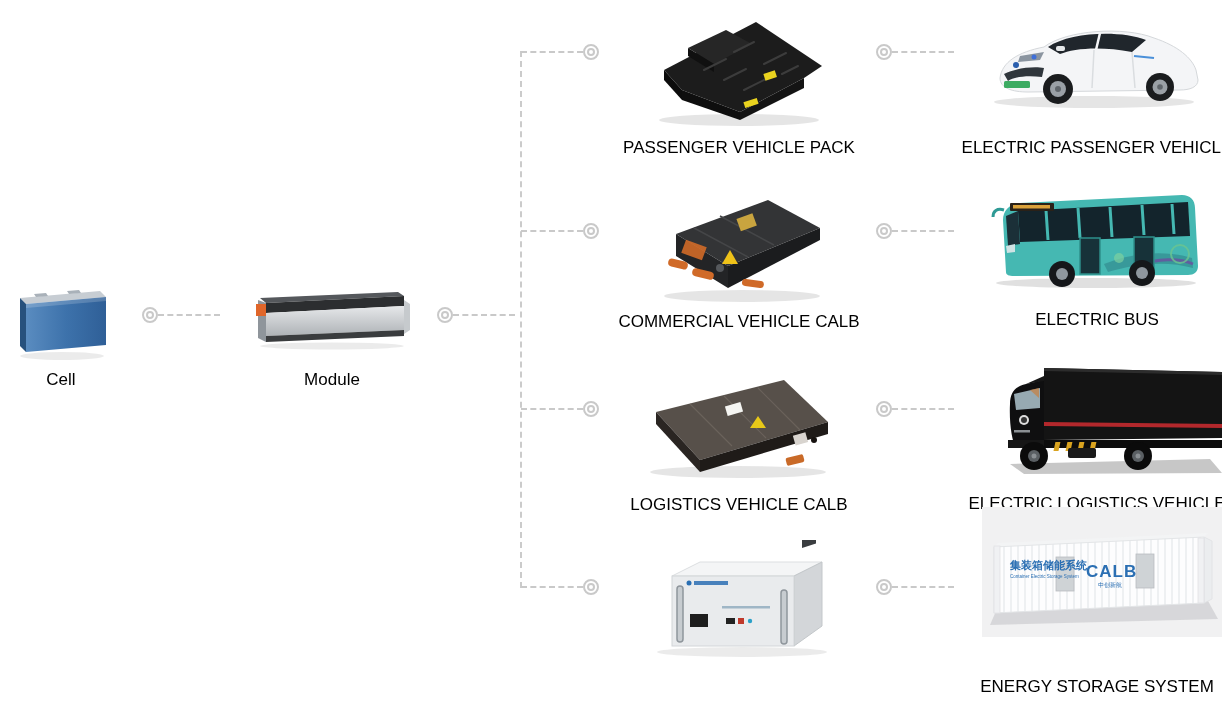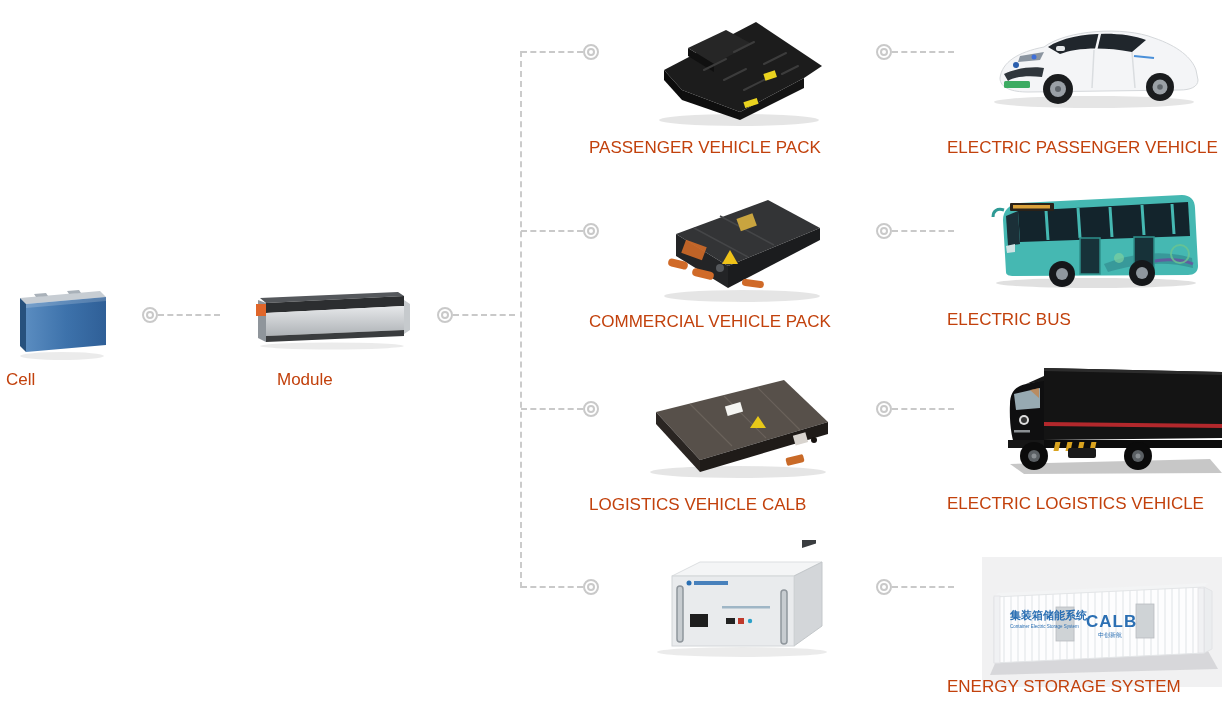--- a/index.html
+++ b/index.html
@@ -5,21 +5,21 @@
   html,body{margin:0;padding:0;}
   body{
     width:1222px;height:705px;overflow:hidden;position:relative;
     background:#ffffff;
     font-family:"Liberation Sans","DejaVu Sans",sans-serif;
   }
   .canvas{position:absolute;inset:0;}
   .fig{position:absolute;margin:0;padding:0;}
   .fig svg{display:block;width:100%;height:100%;}
   .caption{
-    position:absolute;color:#c2410c;
+    position:absolute;text-align:center;color:#000000;
     font-size:17px;line-height:22px;white-space:nowrap;
   }
   .connector{position:absolute;display:flex;align-items:center;height:16px;}
   .ring{
     width:12px;height:12px;border:2px solid #c9c9c9;border-radius:50%;
     display:flex;align-items:center;justify-content:center;flex:0 0 auto;box-sizing:content-box;
   }
   .ring::after{
     content:'';width:4px;height:4px;border:2px solid #c9c9c9;border-radius:50%;
   }
@@ -126,21 +126,21 @@
       <path d="M70,28 l54,29 M44,40 l54,29" stroke="#454648" stroke-width="1.5" fill="none"></path>
       <rect x="88" y="28" width="17" height="13" fill="#c9a43f" transform="rotate(-20 96 34)"></rect>
       <rect x="33" y="55" width="22" height="14" fill="#d06a28" transform="rotate(20 44 62)" opacity="0.9"></rect>
       <polygon points="80,62 88,76 72,76" fill="#efc219"></polygon>
       <rect x="18" y="72" width="20" height="8" rx="4" fill="#d06a28" transform="rotate(14 28 76)"></rect>
       <rect x="42" y="82" width="22" height="8" rx="4" fill="#d06a28" transform="rotate(14 53 86)"></rect>
       <rect x="92" y="92" width="22" height="7" rx="3.5" fill="#d06a28" transform="rotate(8 103 95)"></rect>
       <circle cx="70" cy="80" r="4" fill="#55585c"></circle>
     </svg>
   </figure>
-  <div class="caption" style="left:589px;top:311px;width:300px;">COMMERCIAL VEHICLE PACK</div>
+  <div class="caption" style="left:589px;top:311px;width:300px;">COMMERCIAL VEHICLE CALB</div>
 
   <figure class="fig" style="left:638px;top:360px;width:200px;height:122px;">
     <svg viewBox="0 0 200 122">
       <ellipse cx="100" cy="112" rx="88" ry="6" fill="#000" opacity="0.10"></ellipse>
       <polygon points="18,52 146,20 190,62 62,100" fill="#57504a"></polygon>
       <polygon points="18,52 62,100 62,112 18,64" fill="#2a2522"></polygon>
       <polygon points="62,100 190,62 190,74 62,112" fill="#1f1b18"></polygon>
       <path d="M52,44 l42,42 M86,36 l42,42 M120,28 l42,42" stroke="#6a625b" stroke-width="1.2" fill="none"></path>
       <rect x="88" y="44" width="16" height="10" fill="#f5f5f2" transform="rotate(-16 96 49)"></rect>
       <polygon points="120,56 128,68 112,68" fill="#e8c818"></polygon>
@@ -261,21 +261,21 @@
       <circle cx="34" cy="92" r="14" fill="#0b0b0b"></circle>
         <circle cx="34" cy="92" r="6" fill="#5a5f63"></circle>
         <circle cx="34" cy="92" r="2.5" fill="#8a8f93"></circle>
       <circle cx="138" cy="92" r="14" fill="#0b0b0b"></circle>
         <circle cx="138" cy="92" r="6" fill="#5a5f63"></circle>
         <circle cx="138" cy="92" r="2.5" fill="#8a8f93"></circle>
     </svg>
   </figure>
   <div class="caption" style="left:947px;top:493px;width:300px;">ELECTRIC LOGISTICS VEHICLE</div>
 
-  <figure class="fig photo" style="left:982px;top:557px;width:240px;height:130px;">
+  <figure class="fig photo" style="left:982px;top:507px;width:240px;height:130px;">
     <svg viewBox="0 0 240 130">
       <defs>
         <pattern id="corr" width="7" height="10" patternUnits="userSpaceOnUse">
           <rect width="7" height="10" fill="#fdfdfe"></rect>
           <rect width="2" height="10" fill="#eef0f2"></rect>
         </pattern>
       </defs>
       <polygon points="14,104 226,94 236,112 8,118" fill="#c9cacc" opacity="0.65"></polygon>
       <polygon points="12,40 222,30 226,26 16,36" fill="#f3f4f5"></polygon>
       <polygon points="222,30 230,34 230,92 222,96" fill="#ebedef" stroke="#dfe1e3" stroke-width="0.8"></polygon>

